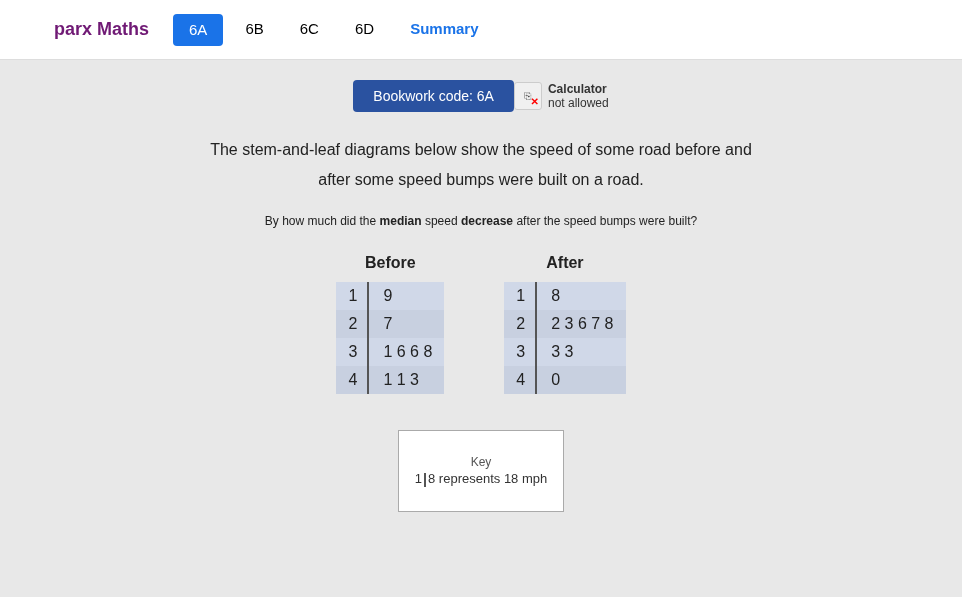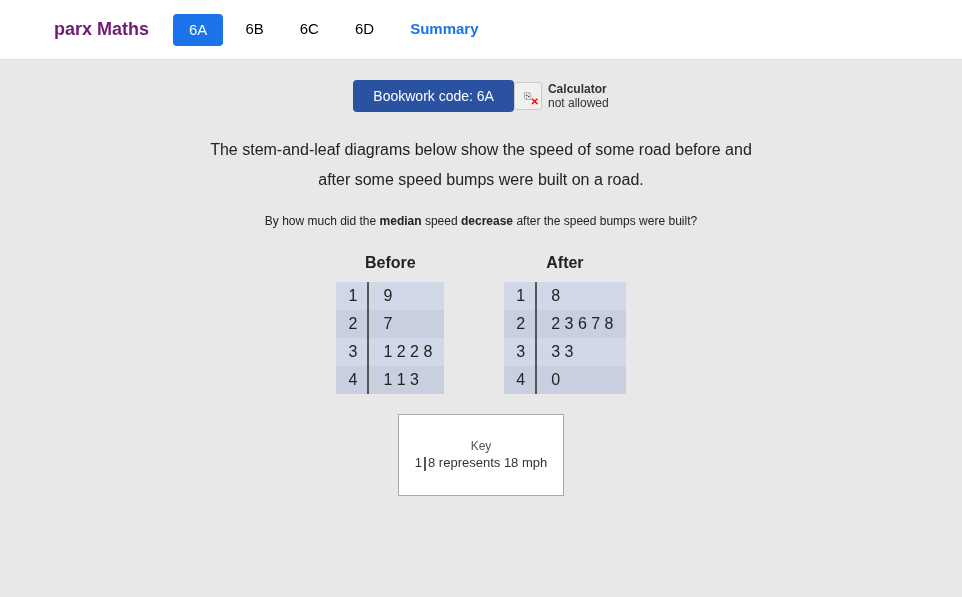--- a/index.html
+++ b/index.html
@@ -130,21 +130,21 @@
       color: #222;
       margin-bottom: 24px;
       line-height: 1.5;
     }
 
     
     .tables-area {
       display: flex;
       justify-content: center;
       gap: 60px;
-      margin-bottom: 20px;
+      margin-bottom: 36px;
       align-items: center;
     }
 
     .stem-leaf-section {
       display: flex;
       flex-direction: column;
       align-items: center;
     }
 
     .section-title {
@@ -276,21 +276,21 @@
           <tr>
             <td class="stem-col">1</td>
             <td class="leaf-col">9</td>
           </tr>
           <tr>
             <td class="stem-col">2</td>
             <td class="leaf-col">7</td>
           </tr>
           <tr>
             <td class="stem-col">3</td>
-            <td class="leaf-col">1 2 2 8</td>
+            <td class="leaf-col">1 6 6 8</td>
           </tr>
           <tr>
             <td class="stem-col">4</td>
             <td class="leaf-col">1 1 3</td>
           </tr>
         </tbody>
       </table>
     </div>
 
     <div class="stem-leaf-section">

